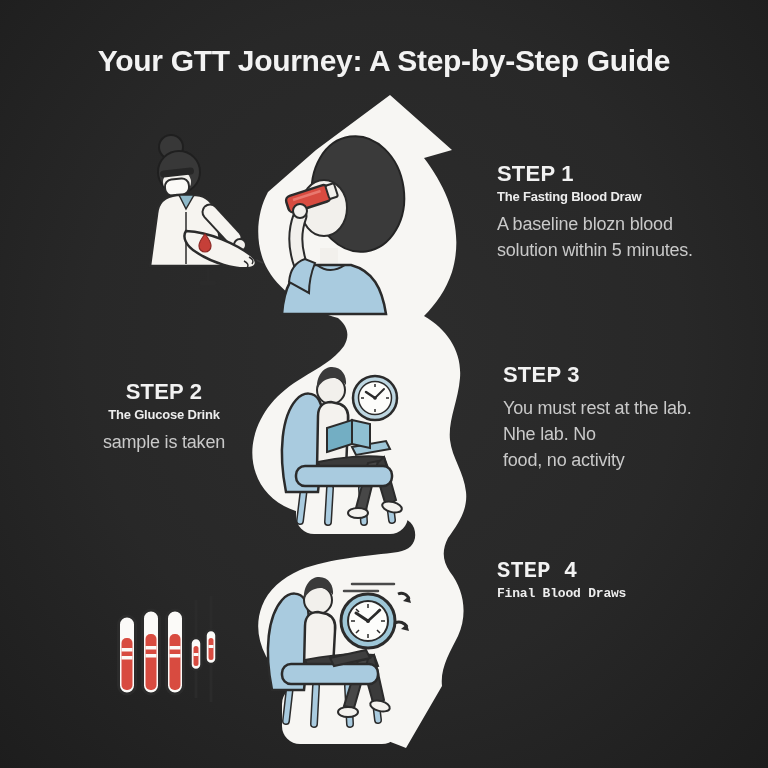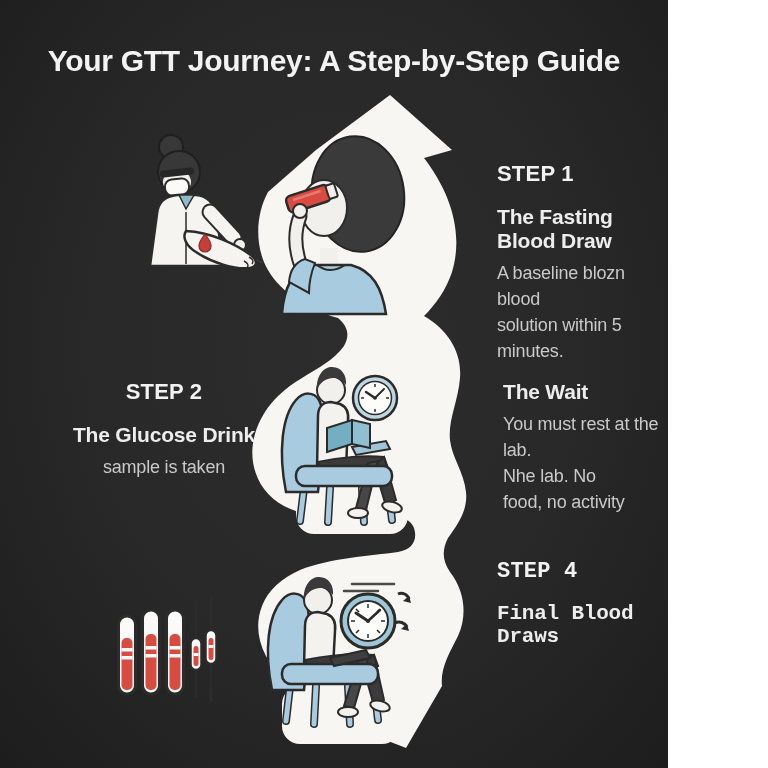--- a/index.html
+++ b/index.html
@@ -1,30 +1,30 @@
 <!DOCTYPE html>
 <html><head>
 <meta charset="utf-8">
 <style>
   html,body{margin:0;padding:0;}
   .canvas{
     position:relative;
-    width:668px;height:768px;
+    width:768px;height:768px;
     overflow:hidden;
     background:radial-gradient(ellipse at 50% 45%, #2d2d2d 0%, #282828 55%, #1d1d1d 100%);
     font-family:"Liberation Sans", sans-serif;
   }
   .title{
     position:absolute;left:0;right:0;top:44px;
     text-align:center;
     color:#f3f3f3;font-size:30px;font-weight:700;letter-spacing:-0.3px;
   }
   .step{position:absolute;}
   .step .h{font-size:22px;font-weight:700;color:#f2f2f2;letter-spacing:0.2px;}
-  .step .sub{font-size:21px;font-weight:700;color:#ededed;margin-top:18px;letter-spacing:-0.2px;}
+  .step .sub{font-size:13px;font-weight:700;color:#ededed;margin-top:2px;letter-spacing:-0.2px;}
   .step .body{font-size:18px;color:#c9c9c9;line-height:26px;margin-top:7px;letter-spacing:-0.2px;}
   #step-1{left:497px;top:161px;}
   #step-2{left:36px;top:379px;width:256px;text-align:center;}
   #step-3{left:503px;top:362px;}
   #step-4{left:497px;top:559px;font-family:Liberation Mono, monospace;}
   svg{position:absolute;left:0;top:0;}
 </style>
 </head>
 <body>
 
@@ -233,21 +233,21 @@
 
   <div class="step" id="step-2">
     <div class="h">STEP 2</div>
     <div class="sub">The Glucose Drink</div>
     <div class="body">
       <div>sample is taken</div>
     </div>
   </div>
 
   <div class="step" id="step-3">
-    <div class="sub">The Wait</div>
+    <div class="h">STEP 3</div>
     <div class="body">
       <div>You must rest at the lab.</div>
       <div>Nhe lab. No</div>
       <div>food, no activity</div>
     </div>
   </div>
 
   <div class="step" id="step-4">
     <div class="h">STEP 4</div>
     <div class="sub">Final Blood Draws</div>

